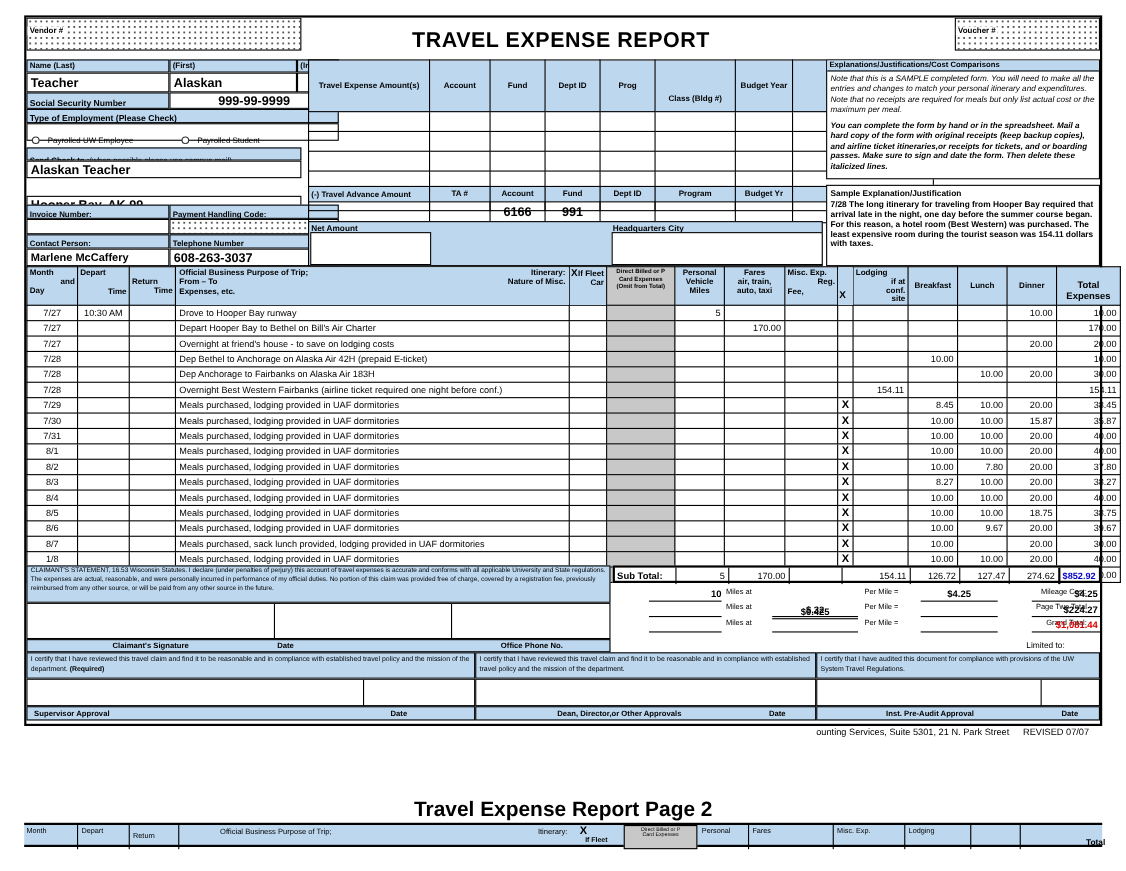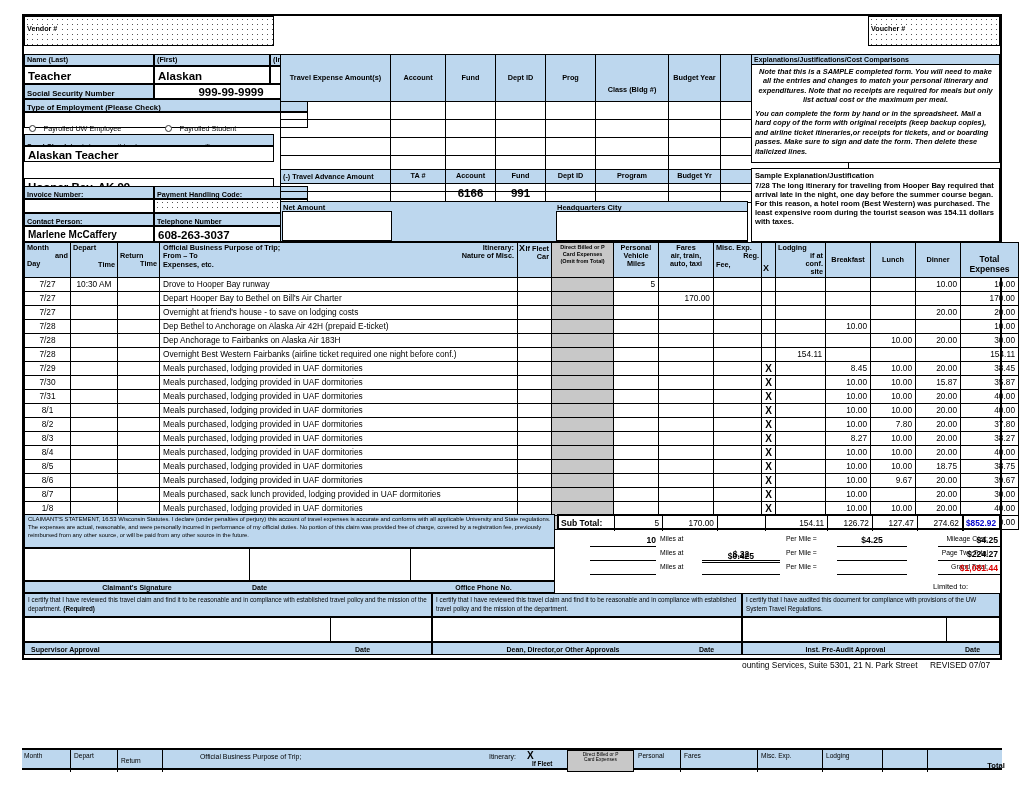--- a/index.html
+++ b/index.html
@@ -75,20 +75,21 @@
     text-align:center; font-size:19px; font-weight:bold;
   }
 </style>
 </head>
 <body>
 
 <div id="page">
 
   <div id="outer"></div>
 
+  <div id="title">TRAVEL  EXPENSE  REPORT</div>
 
   <div class="abs bd dots" style="left:24px; top:16px; width:250px; height:30px;">
     <div class="lbl" style="background:#fff; display:inline-block; padding:0 2px;">Vendor #</div>
   </div>
 
   <div class="abs bd dots" style="left:868px; top:16px; width:132px; height:30px;">
     <div class="lbl" style="background:#fff; display:inline-block; padding:0 2px;">Voucher #</div>
   </div>
 
   <div class="abs bd blue" style="left:24px; top:54px; width:130px; height:12px;">
@@ -307,21 +308,21 @@
   </div>
 
   <div class="abs blue" style="left:280px; top:201px; width:468px; height:41px; border:1px solid #000;"></div>
   <div class="abs" style="left:283px; top:203px; font-size:7.5px; font-weight:bold;">Net Amount</div>
   <div class="abs bd wht" style="left:282px; top:211px; width:110px; height:30px;"></div>
   <div class="abs" style="left:557px; top:203px; font-size:7.5px; font-weight:bold;">Headquarters City</div>
   <div class="abs bd wht" style="left:556px; top:211px; width:192px; height:30px;"></div>
 
   <div class="abs bd wht" style="left:751px; top:54px; width:249px; height:109px;">
     <div class="blue" style="font-size:7px; font-weight:bold; padding:1px 2px; border-bottom:1px solid #000;">Explanations/Justifications/Cost Comparisons</div>
-    <div style="font-size:7.4px; font-style:italic; font-weight:bold; padding:2px 3px 0 3px; line-height:1.28;text-align:center;">Note that this is a SAMPLE completed form.  You will need to make all the entries and changes to match your personal itinerary and expenditures.  Note that no receipts are required for meals but only list actual cost or the maximum per meal.</div>
+    <div style="font-size:7.4px; font-style:italic; font-weight:normal; padding:2px 3px 0 3px; line-height:1.28;">Note that this is a SAMPLE completed form.  You will need to make all the entries and changes to match your personal itinerary and expenditures.  Note that no receipts are required for meals but only list actual cost or the maximum per meal.</div>
     <div style="font-size:7.4px; font-style:italic; font-weight:bold; padding:4px 3px 0 3px; line-height:1.28;">You can complete the form by hand or in the spreadsheet.  Mail a hard copy of the form with original receipts (keep backup copies), and airline ticket itineraries,or receipts for tickets, and or boarding passes.  Make sure to sign and date the form.  Then delete these italicized lines.</div>
   </div>
 
   <div class="abs bd wht" style="left:751px; top:168px; width:249px; height:74px;">
     <div style="font-size:7.6px; font-weight:bold; padding:2px 3px 0 3px;">Sample Explanation/Justification</div>
     <div style="font-size:7.6px; font-weight:bold; padding:1px 3px 0 3px; line-height:1.2;">7/28  The long itinerary for traveling from Hooper Bay required that arrival late in the night, one day before the summer course began.  For this reason, a hotel room (Best Western) was purchased.  The least expensive room during the tourist season was 154.11 dollars with taxes.</div>
   </div>
 
   <div class="abs" style="left:24px; top:242px;">
     <table class="grid" id="etable">
@@ -1398,20 +1399,21 @@
         </div>
       <div class="abs" style="left:318px; top:1px; width:80px; text-align:right; font-size:6.8px;">Grand Total:</div>
       <div class="abs sig-line" style="left:348px; top:0; width:63px; height:13px;"></div>
       <div class="abs" style="left:348px; top:0; width:60px; text-align:right; font-size:8.6px; font-weight:bold; line-height:13px; color:#dd0000;">$1,081.44</div>
     </div>
   </div>
 
   <div class="abs" style="left:742px; top:660px; font-size:8.4px;">ounting Services, Suite 5301, 21 N. Park Street</div>
   <div class="abs" style="left:930px; top:660px; font-size:8.4px;">REVISED 07/07</div>
 
+  <div id="p2title">Travel Expense Report Page 2</div>
 
   <div class="abs blue" style="left:22px; top:748px; width:980px; height:22px; border-top:2px solid #000; border-bottom:2px solid #000;">
     <div class="abs" style="left:2px; top:2px; font-size:6.6px;">Month</div>
     <div class="abs" style="left:48px; top:0; width:1px; height:22px; background:#000;"></div>
     <div class="abs" style="left:52px; top:2px; font-size:6.6px;">Depart</div>
     <div class="abs" style="left:95px; top:0; width:1px; height:22px; background:#000;"></div>
     <div class="abs" style="left:99px; top:7px; font-size:6.6px;">Return</div>
     <div class="abs" style="left:140px; top:0; width:1px; height:22px; background:#000;"></div>
     <div class="abs" style="left:178px; top:3px; font-size:6.9px;">Official Business Purpose of Trip;</div>
     <div class="abs" style="left:467px; top:3px; font-size:6.9px;">Itinerary:</div>

